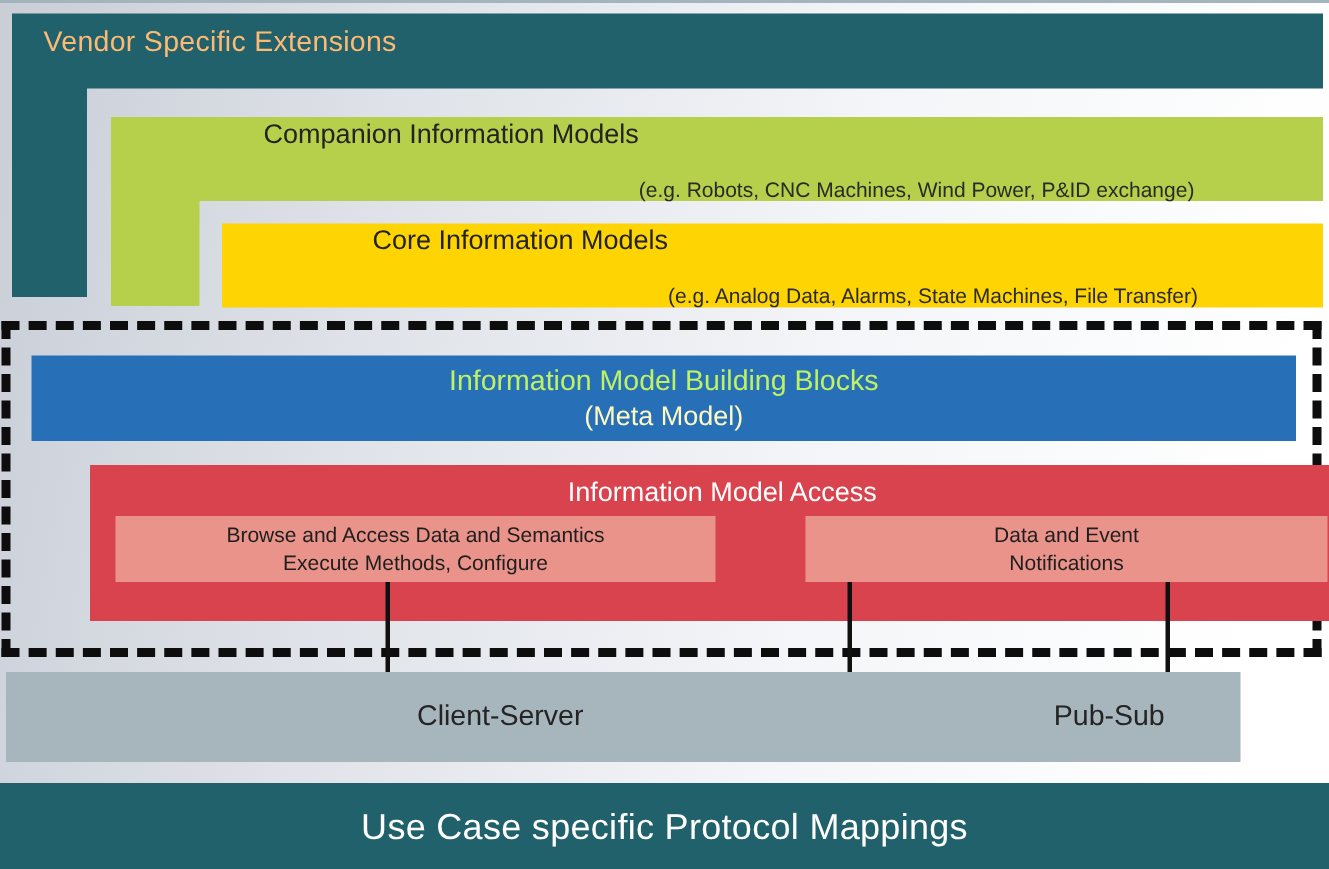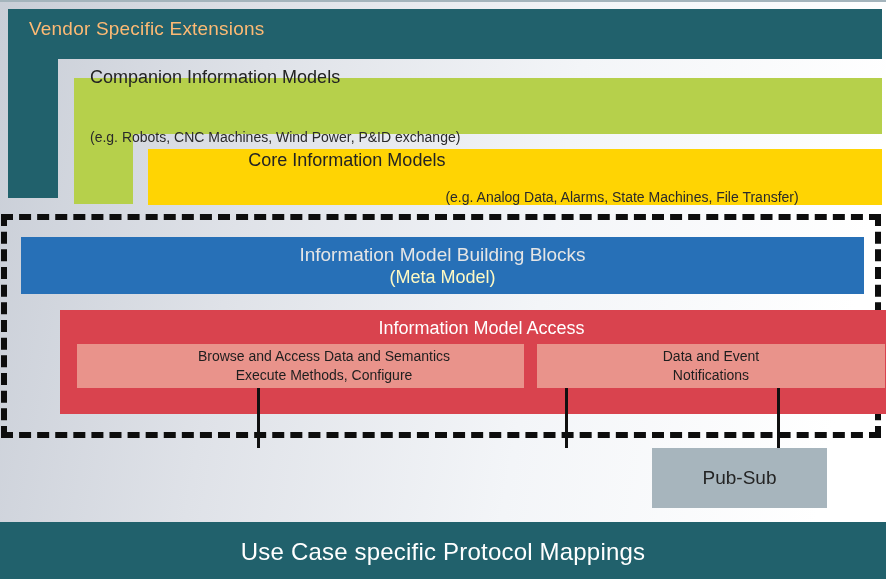--- a/index.html
+++ b/index.html
@@ -20,46 +20,46 @@
   
   .teal-top{left:8px;top:7px;width:874px;height:50px;background:var(--teal,#21616c);}
   .teal-col{left:8px;top:50px;width:50px;height:146px;background:var(--teal,#21616c);}
   .teal-top .ttl{
     position:absolute;left:21px;top:9px;
     color:#fdba74;font-size:19px;letter-spacing:.2px;
   }
 
   
   .green-top{left:74px;top:76px;width:808px;height:56px;background:var(--green,#b6d04b);
-    display:flex;flex-direction:column;justify-content:center;padding-left:16px;}
+    display:flex;flex-direction:row;justify-content:center;padding-left:16px;}
   .green-col{left:74px;top:125px;width:59px;height:77px;background:var(--green,#b6d04b);}
 
   
   .yellow-bar{left:148px;top:147px;width:734px;height:56px;background:var(--yellow,#ffd403);
     display:flex;flex-direction:row;justify-content:center;padding-left:17px;}
 
   .box-title{font-size:18px;color:#232323;line-height:1.25;}
   .box-sub{font-size:14px;color:#2a2a2a;line-height:1.2;margin-top:40px;}
 
   
   .dashed-rect{left:1px;top:212px;width:880px;height:224px;border:6px dashed #0d0d0d;}
 
   
   .blue-box{left:21px;top:235px;width:843px;height:57px;background:var(--blue,#2770b7);
     display:flex;flex-direction:column;justify-content:center;align-items:center;}
-  .blue-box .l1{color:#e5e5e5;font-size:19px;line-height:1.25;text-align:center;}
+  .blue-box .l1{color:#bef264;font-size:19px;line-height:1.25;text-align:center;}
   .blue-box .l2{color:#fef9c3;font-size:18px;line-height:1.2;}
 
   
   .red-box{left:21px;top:308px;width:843px;height:104px;background:var(--red,#d9434e);margin-left:39px;}
   .red-box .hd{display:block;text-align:center;margin-top:8px;color:#fff;font-size:18px;}
   .salmon{position:absolute;background:var(--salmon,#e9938b);height:44px;top:34px;
     display:flex;flex-direction:column;justify-content:center;align-items:center;}
   .salmon .sl{font-size:14px;color:#1e1e1e;line-height:1.35;}
-  .salmon.b1{left:17px;width:400px;padding-left:47px;}
+  .salmon.b1{left:17px;width:400px;}
   .salmon.b2{left:477px;width:348px;}
 
   
   .conn{width:3px;height:60px;top:386px;background:#101010;}
   .conn.c1{left:257px;}
   .conn.c2{left:565px;}
   .conn.c3{left:777px;}
 
   
   .gray-box{top:446px;height:60px;background:var(--gray,#a7b5bd);
@@ -110,20 +110,23 @@
     <div class="salmon b2">
       <span class="sl">Data and Event</span>
       <span class="sl">Notifications</span>
     </div>
   </div>
 
   <div class="abs conn c1"></div>
   <div class="abs conn c2"></div>
   <div class="abs conn c3"></div>
 
+  <div class="abs gray-box gray-cs">
+    <span class="gl">Client-Server</span>
+  </div>
   <div class="abs gray-box gray-ps">
     <span class="gl">Pub-Sub</span>
   </div>
 
   <div class="abs bottom-bar">
     <span class="bl">Use Case specific Protocol Mappings</span>
   </div>
 
 </div>
 

